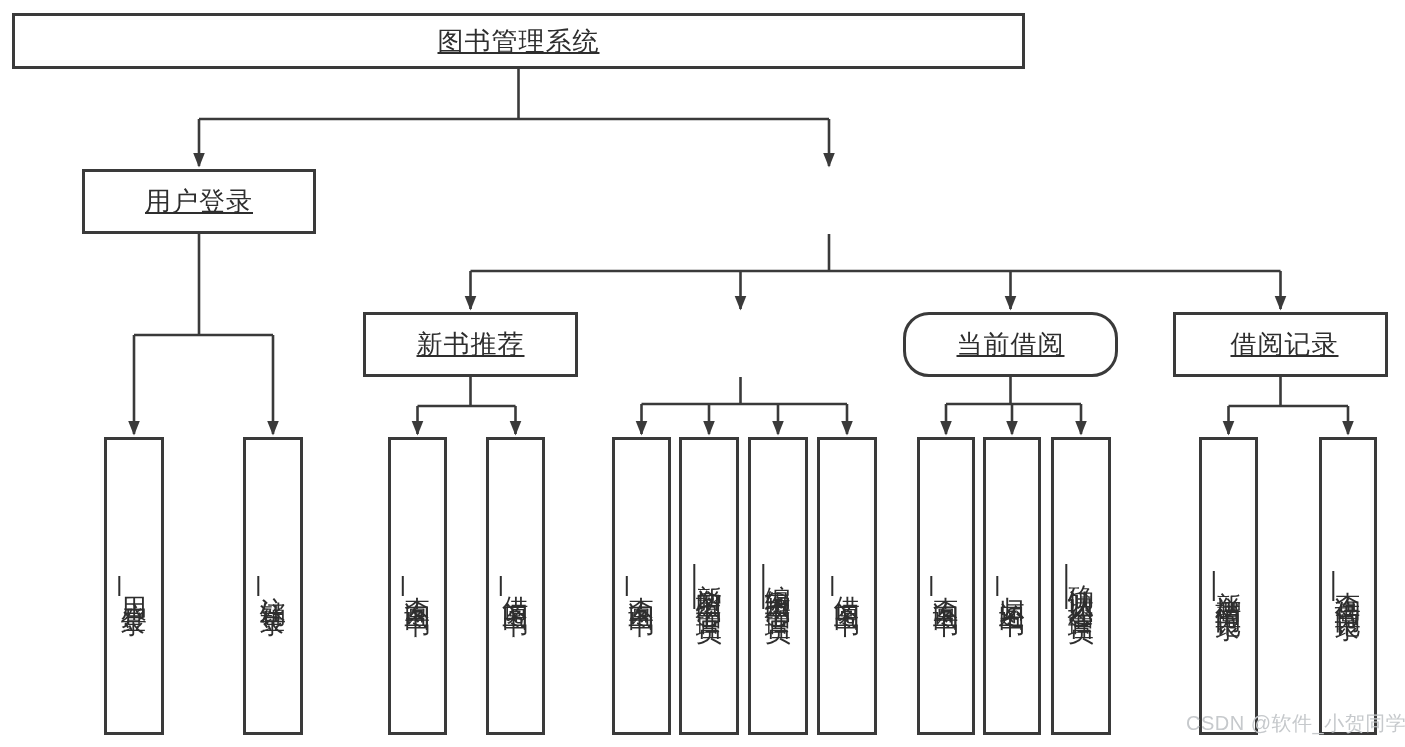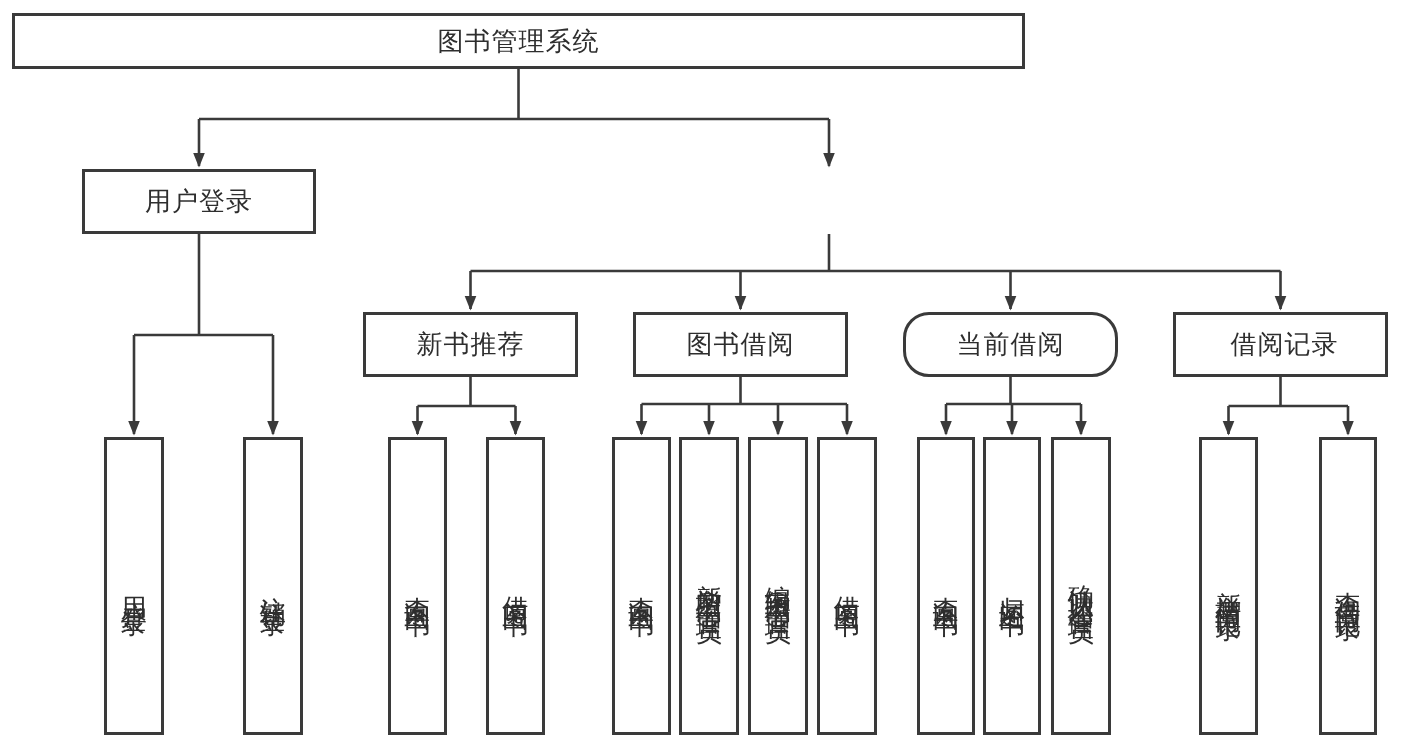--- a/index.html
+++ b/index.html
@@ -27,20 +27,21 @@
   .connector-layer .ah { fill: var(--line); }
   .box {
     position: absolute;
     background: var(--bg);
     border: 3px solid var(--line);
     box-sizing: border-box;
     display: flex;
     align-items: center;
     justify-content: center;
     text-align: center;
+    text-decoration: underline;
   }
   .hlabel {
     font-size: 26px;
     letter-spacing: 1px;
     font-weight: 500;
     white-space: nowrap;
   }
   .root-box  { left: 12px;  top: 13px;  width: 1013px; height: 56px; }
   .l2-box, .l3-box { height: 65px; top: 169px; }
   .l3-box { top: 312px; width: 215px; }
@@ -124,23 +125,20 @@
     <span class="hlabel">图书管理系统</span>
   </div>
 
   <div class="box l2-box" style="left:82px; width:234px;">
     <span class="hlabel">用户登录</span>
   </div>
 
   <div class="box l3-box" style="left:363px;">
     <span class="hlabel">新书推荐</span>
   </div>
-  <div class="box l3-box" style="left:633px;">
-    <span class="hlabel">图书借阅</span>
-  </div>
   <div class="box l3-box" style="left:903px;border-radius:26px;">
     <span class="hlabel">当前借阅</span>
   </div>
   <div class="box l3-box" style="left:1173px;padding-left:8px;">
     <span class="hlabel">借阅记录</span>
   </div>
 
   <div class="box leaf" style="left:104px; width:60px;">
     <span class="vlabel">用户登录</span>
   </div>
@@ -174,13 +172,14 @@
   <div class="box leaf" style="left:1051px; width:60px;">
     <span class="vlabel">确认归还（管理员）</span>
   </div>
   <div class="box leaf" style="left:1199px; width:59px;">
     <span class="vlabel">新增借阅记录</span>
   </div>
   <div class="box leaf" style="left:1319px; width:58px;">
     <span class="vlabel">查询借阅记录</span>
   </div>
 
+  <div class="watermark">CSDN @软件_小贺同学</div>
 </div>
 
 </body></html>

